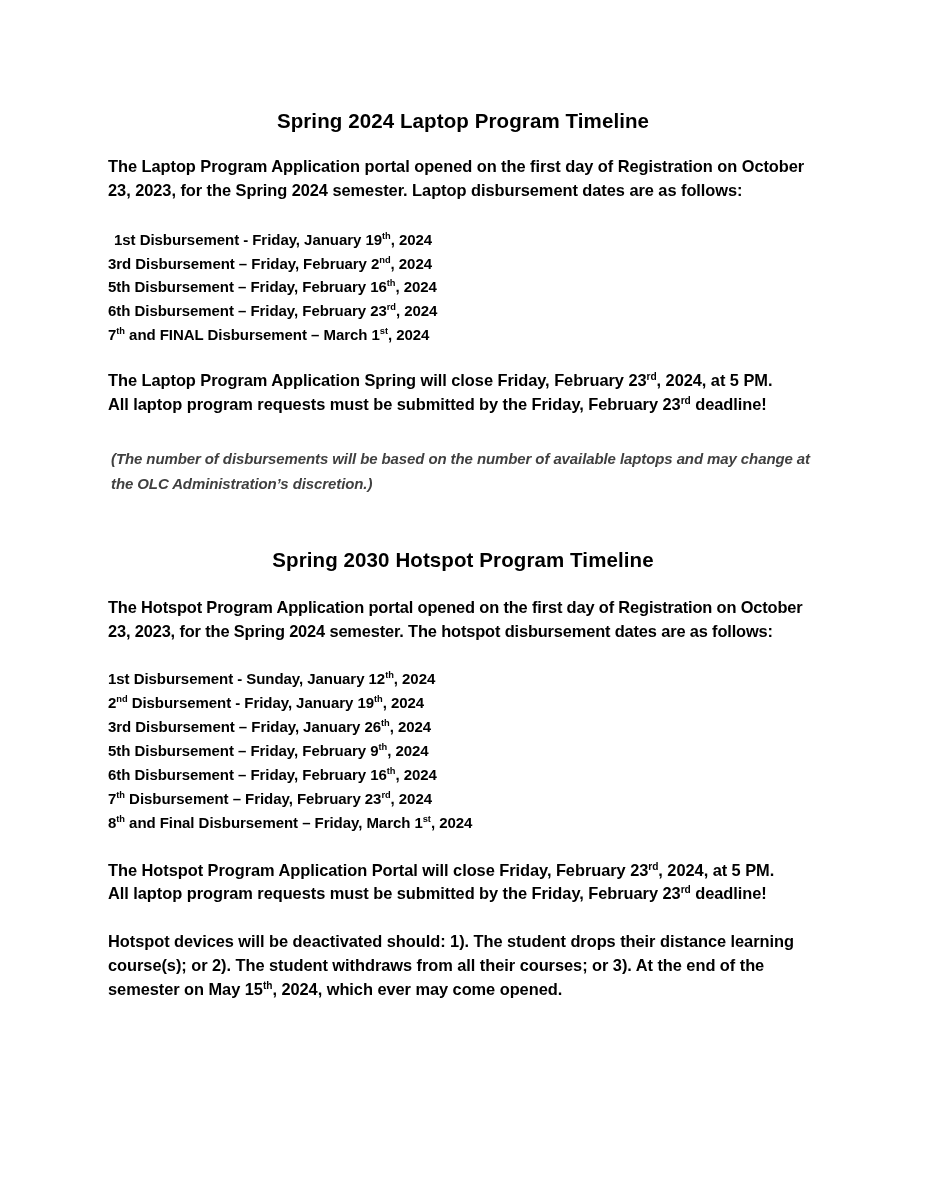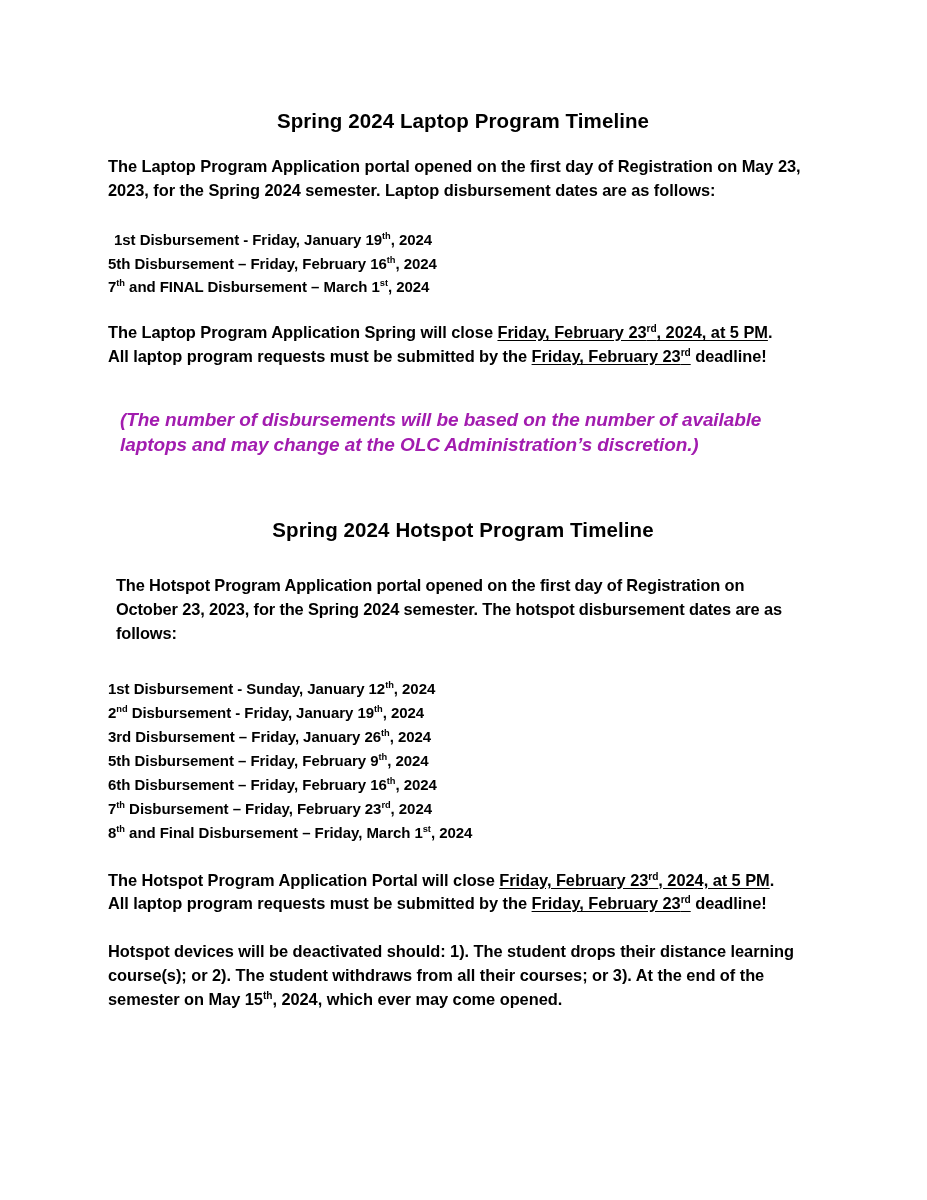--- a/index.html
+++ b/index.html
@@ -40,21 +40,21 @@
     font-size: 16.4px;
     font-weight: bold;
     line-height: 23.8px;
     margin: 0;
     letter-spacing: -0.05px;
   }
   .para-reg {
     font-size: 16.4px;
     font-weight: bold;
     line-height: 23.8px;
-    margin: 8px;
+    margin: 0;
     letter-spacing: -0.15px;
   }
   .list {
     font-size: 15px;
     font-weight: bold;
     line-height: 23.9px;
     margin: 0;
     letter-spacing: -0.05px;
   }
   .list .row {
@@ -63,30 +63,29 @@
   .indent-sp {
     display: inline-block;
     width: 6px;
   }
   sup {
     font-size: 0.62em;
     vertical-align: super;
     line-height: 0;
   }
   .u {
-    text-decoration: underline;
     text-underline-offset: 2px;
   }
   .red-note {
-    color: #a21caf;
-    font-size: 19px;
+    color: #404040;
+    font-size: 15px;
     font-weight: bold;
     font-style: italic;
     line-height: 25px;
-    margin: 12px;
+    margin: 3px;
     letter-spacing: -0.1px;
   }
   .sp-1 { height: 22px; }
   .sp-2 { height: 25px; }
   .sp-3 { height: 22px; }
   .sp-4 { height: 26px; }
   .sp-5 { height: 48px; }
   .sp-6 { height: 24px; }
   .sp-7 { height: 24px; }
   .sp-8 { height: 24px; }
@@ -95,44 +94,46 @@
 </head>
 <body>
 
 <div class="page">
   <div class="content">
 
     <h1 class="doc-heading">Spring 2024 Laptop Program Timeline</h1>
 
     <div class="sp-1"></div>
 
-    <p class="para">The Laptop Program Application portal opened on the first day of Registration on May 23, 2023, for the Spring 2024 semester.  Laptop disbursement dates are as follows:</p>
+    <p class="para">The Laptop Program Application portal opened on the first day of Registration on October 23, 2023, for the Spring 2024 semester.  Laptop disbursement dates are as follows:</p>
 
     <div class="sp-2"></div>
 
     <div class="list">
       <div class="row"><span class="indent-sp"></span><span>1st</span><sup></sup><span> Disbursement - Friday, January 19</span><sup>th</sup><span>, 2024</span></div>
+      <div class="row"><span>3rd</span><sup></sup><span> Disbursement – Friday, February 2</span><sup>nd</sup><span>, 2024</span></div>
       <div class="row"><span>5th</span><sup></sup><span> Disbursement – Friday, February 16</span><sup>th</sup><span>, 2024</span></div>
+      <div class="row"><span>6th</span><sup></sup><span> Disbursement – Friday, February 23</span><sup>rd</sup><span>, 2024</span></div>
       <div class="row"><span>7</span><sup>th</sup><span> and FINAL Disbursement – March 1</span><sup>st</sup><span>, 2024</span></div>
     </div>
 
     <div class="sp-3"></div>
 
     <div class="para">
       <div class="row"><span>The Laptop Program Application Spring will close </span><span class="u"><span>Friday, February 23</span><sup>rd</sup><span>, 2024, at 5 PM</span></span><span>.</span></div>
       <div class="row"><span>All laptop program requests must be submitted by the </span><span class="u"><span>Friday, February 23</span><sup>rd</sup></span><span> deadline!</span></div>
     </div>
 
     <div class="sp-4"></div>
 
     <p class="red-note"> (The number of disbursements will be based on the number of available laptops and may change at the OLC Administration’s discretion.)</p>
 
     <div class="sp-5"></div>
 
-    <h1 class="doc-heading">Spring 2024 Hotspot Program Timeline</h1>
+    <h1 class="doc-heading">Spring 2030 Hotspot Program Timeline</h1>
 
     <div class="sp-6"></div>
 
     <p class="para-reg">The Hotspot Program Application portal opened on the first day of Registration on October 23, 2023, for the Spring 2024 semester.  The hotspot disbursement dates are as follows:</p>
 
     <div class="sp-7"></div>
 
     <div class="list">
       <div class="row"><span>1st</span><sup></sup><span> Disbursement - Sunday, January 12</span><sup>th</sup><span>, 2024</span></div>
       <div class="row"><span>2</span><sup>nd</sup><span> Disbursement - Friday, January 19</span><sup>th</sup><span>, 2024</span></div>

